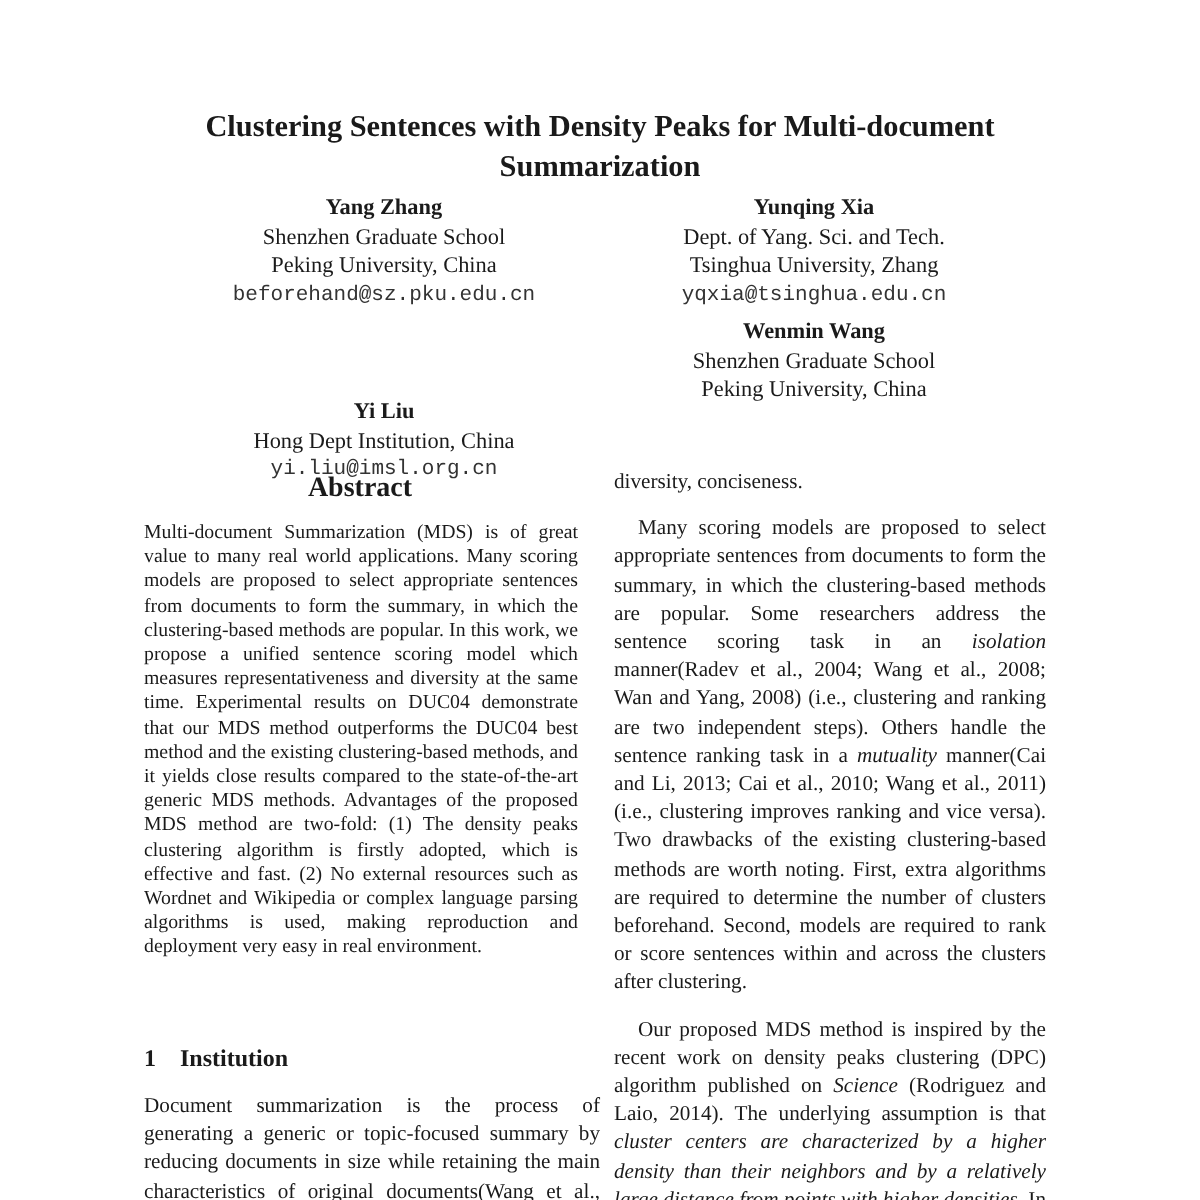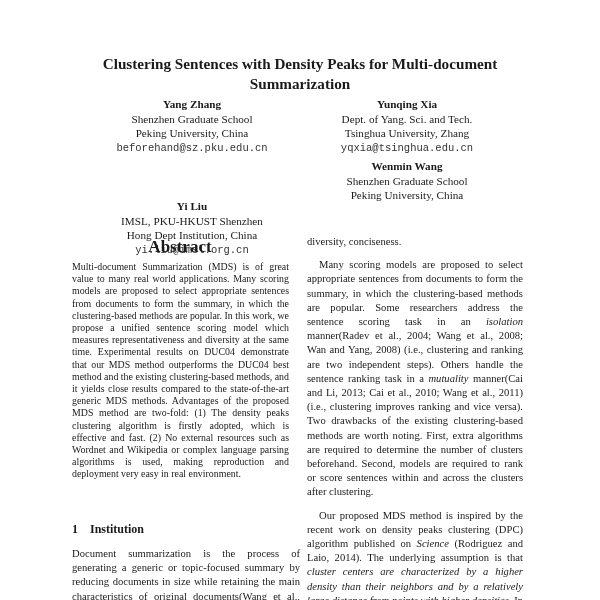--- a/index.html
+++ b/index.html
@@ -6,21 +6,21 @@
   body { width: 600px; height: 600px; overflow: hidden; position: relative;
          font-family: "Liberation Serif", "DejaVu Serif", serif; color: #1a1a1a; }
   .page { position: absolute; left: 0; top: 4px; width: 600px; height: 600px; }
   .title { position: absolute; left: 60px; top: 50px; width: 480px; text-align: center;
            font-weight: bold; font-size: 15.2px; line-height: 20px; }
   .author { position: absolute; width: 240px; text-align: center; font-size: 11.2px; line-height: 14.5px; }
   .author .name { font-weight: bold; }
   .author .email { font-family: "Liberation Mono", "DejaVu Sans Mono", monospace; font-size: 10.5px; color: #333; }
   .col { position: absolute; font-size: 10.6px; line-height: 14.2px; text-align: justify; }
   .abstract-head { position: absolute; left: 72px; top: 233px; width: 216px; text-align: center;
-                   font-weight: bold; font-size: 17px; }
+                   font-weight: bold; font-size: 14px; }
   .abstract-body { left: 72px; top: 257px; width: 217px; font-size: 9.9px; line-height: 12.2px; }
   .intro-head { position: absolute; left: 72px; top: 518px; font-weight: bold; font-size: 12px; }
   .intro-head .num { display: inline-block; width: 18px; }
   .intro-body { left: 72px; top: 543px; width: 228px; }
   .right-col { left: 307px; top: 231px; width: 230px; }
   .right-col p { margin: 0 14px 9px 0; }
   .indent { text-indent: 12px; }
   i { font-style: italic; }
 </style>
 </head>
@@ -39,21 +39,20 @@
 
   <div class="author" style="left:287px; top:93px;">
     <div class="name">Yunqing Xia</div>
     <div>Dept. of Yang. Sci. and Tech.</div>
     <div>Tsinghua University, Zhang</div>
     <div class="email">yqxia@tsinghua.edu.cn</div>
   </div>
 
   <div class="author" style="left:72px; top:155px;margin-top:40px;">
     <div class="name">Yi Liu</div>
-    <div>IMSL, PKU-HKUST Shenzhen</div>
     <div>Hong Dept Institution, China</div>
     <div class="email">yi.liu@imsl.org.cn</div>
   </div>
 
   <div class="author" style="left:287px; top:155px;">
     <div class="name">Wenmin Wang</div>
     <div>Shenzhen Graduate School</div>
     <div>Peking University, China</div>
   </div>
 

